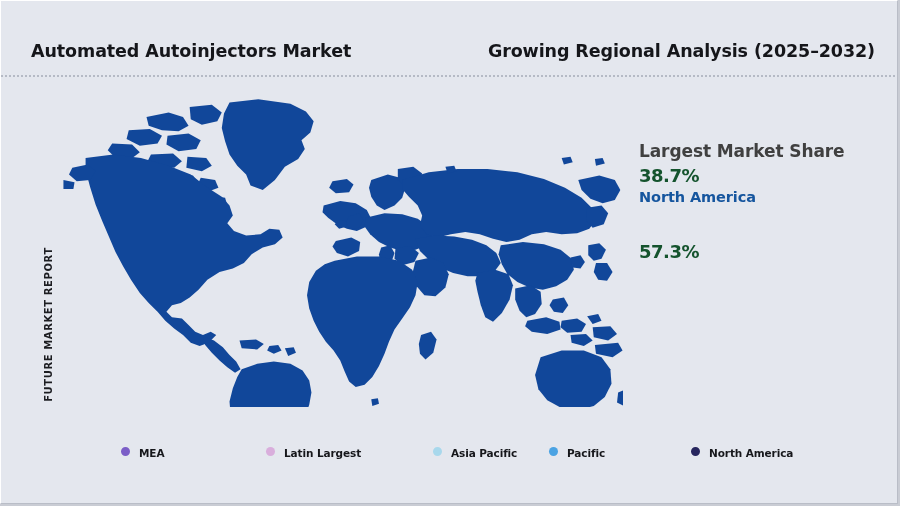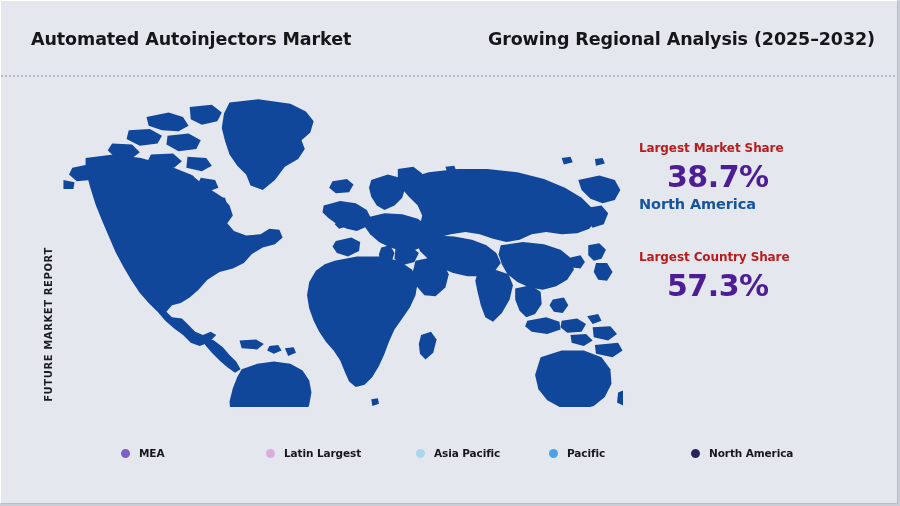--- a/index.html
+++ b/index.html
@@ -12,21 +12,21 @@
     position:absolute;left:0;top:0;width:898px;height:504px;
     background:#e4e7ee;
     border:1px solid #ffffff;
     border-right-color:#b9bdc7;
     border-bottom-color:#b9bdc7;
     box-sizing:border-box;
     overflow:hidden;
   }
   
   .header{
-    position:absolute;left:0;top:0;width:898px;height:74px;
+    position:absolute;left:0;top:12px;width:898px;height:74px;
   }
   .title-left{
     position:absolute;left:30px;top:38px;
     transform:translateY(-50%);
     font-size:17.5px;font-weight:bold;color:#15161a;
     letter-spacing:-0.1px;white-space:nowrap;
   }
   .title-right{
     position:absolute;right:24px;top:38px;
     transform:translateY(-50%);
@@ -47,37 +47,37 @@
   }
   
   .map-wrap{
     position:absolute;left:62px;top:96px;width:560px;height:310px;
   }
   .map-wrap svg{display:block;width:100%;height:100%;}
   
   .stats{position:absolute;left:638px;top:140px;width:250px;}
   .stat{margin-bottom:24px;}
   .stat-label{
-    font-size:12px;font-weight:bold;color:#b91c1c;
+    font-size:17px;font-weight:bold;color:#404040;
     letter-spacing:-0.1px;margin-bottom:6px;white-space:nowrap;
   }
   .stat-value{
-    font-size:30px;font-weight:bold;color:#4c1d95;
-    letter-spacing:-0.5px;line-height:1.05;margin-bottom:3px;margin-left:28px;
+    font-size:18px;font-weight:bold;color:#14532d;
+    letter-spacing:-0.5px;line-height:1.05;margin-bottom:3px;
   }
   .stat-region{
     font-size:14.5px;font-weight:bold;color:#15559e;
     letter-spacing:-0.1px;
   }
   
   .legend{
     position:absolute;left:84px;top:446px;width:720px;height:22px;
   }
   .legend-item{
-    position:absolute;top:0;display:flex;align-items:center;gap:9px;
+    position:absolute;top:0;display:flex;align-items:flex-start;gap:9px;
     white-space:nowrap;
     padding-left:36px;
   }
   .legend-dot{
     width:9px;height:9px;border-radius:50%;flex:0 0 auto;
     transform:rotate(45deg);
   }
   .legend-label{
     font-size:10.5px;font-weight:bold;color:#16171b;letter-spacing:-0.1px;
   }
@@ -218,39 +218,38 @@
 
   <div class="stats">
 
     <div class="stat">
       <div class="stat-label">Largest Market Share</div>
       <div class="stat-value">38.7%</div>
       <div class="stat-region">North America</div>
     </div>
 
     <div class="stat" style="margin-top:38px;">
-      <div class="stat-label">Largest Country Share</div>
       <div class="stat-value">57.3%</div>
     </div>
 
   </div>
 
   <div class="legend">
 
     <div class="legend-item" style="left: 0px;">
       <span class="legend-dot" style="background: rgb(123, 94, 199);"></span>
       <span class="legend-label">MEA</span>
     </div>
 
     <div class="legend-item" style="left: 145px;">
       <span class="legend-dot" style="background: rgb(217, 174, 220);"></span>
       <span class="legend-label">Latin Largest</span>
     </div>
 
-    <div class="legend-item" style="left: 295px;">
+    <div class="legend-item" style="left: 312px;">
       <span class="legend-dot" style="background: rgb(168, 216, 236);"></span>
       <span class="legend-label">Asia Pacific</span>
     </div>
 
     <div class="legend-item" style="left: 428px;">
       <span class="legend-dot" style="background: rgb(75, 163, 227);"></span>
       <span class="legend-label">Pacific</span>
     </div>
 
     <div class="legend-item" style="left: 570px;">

